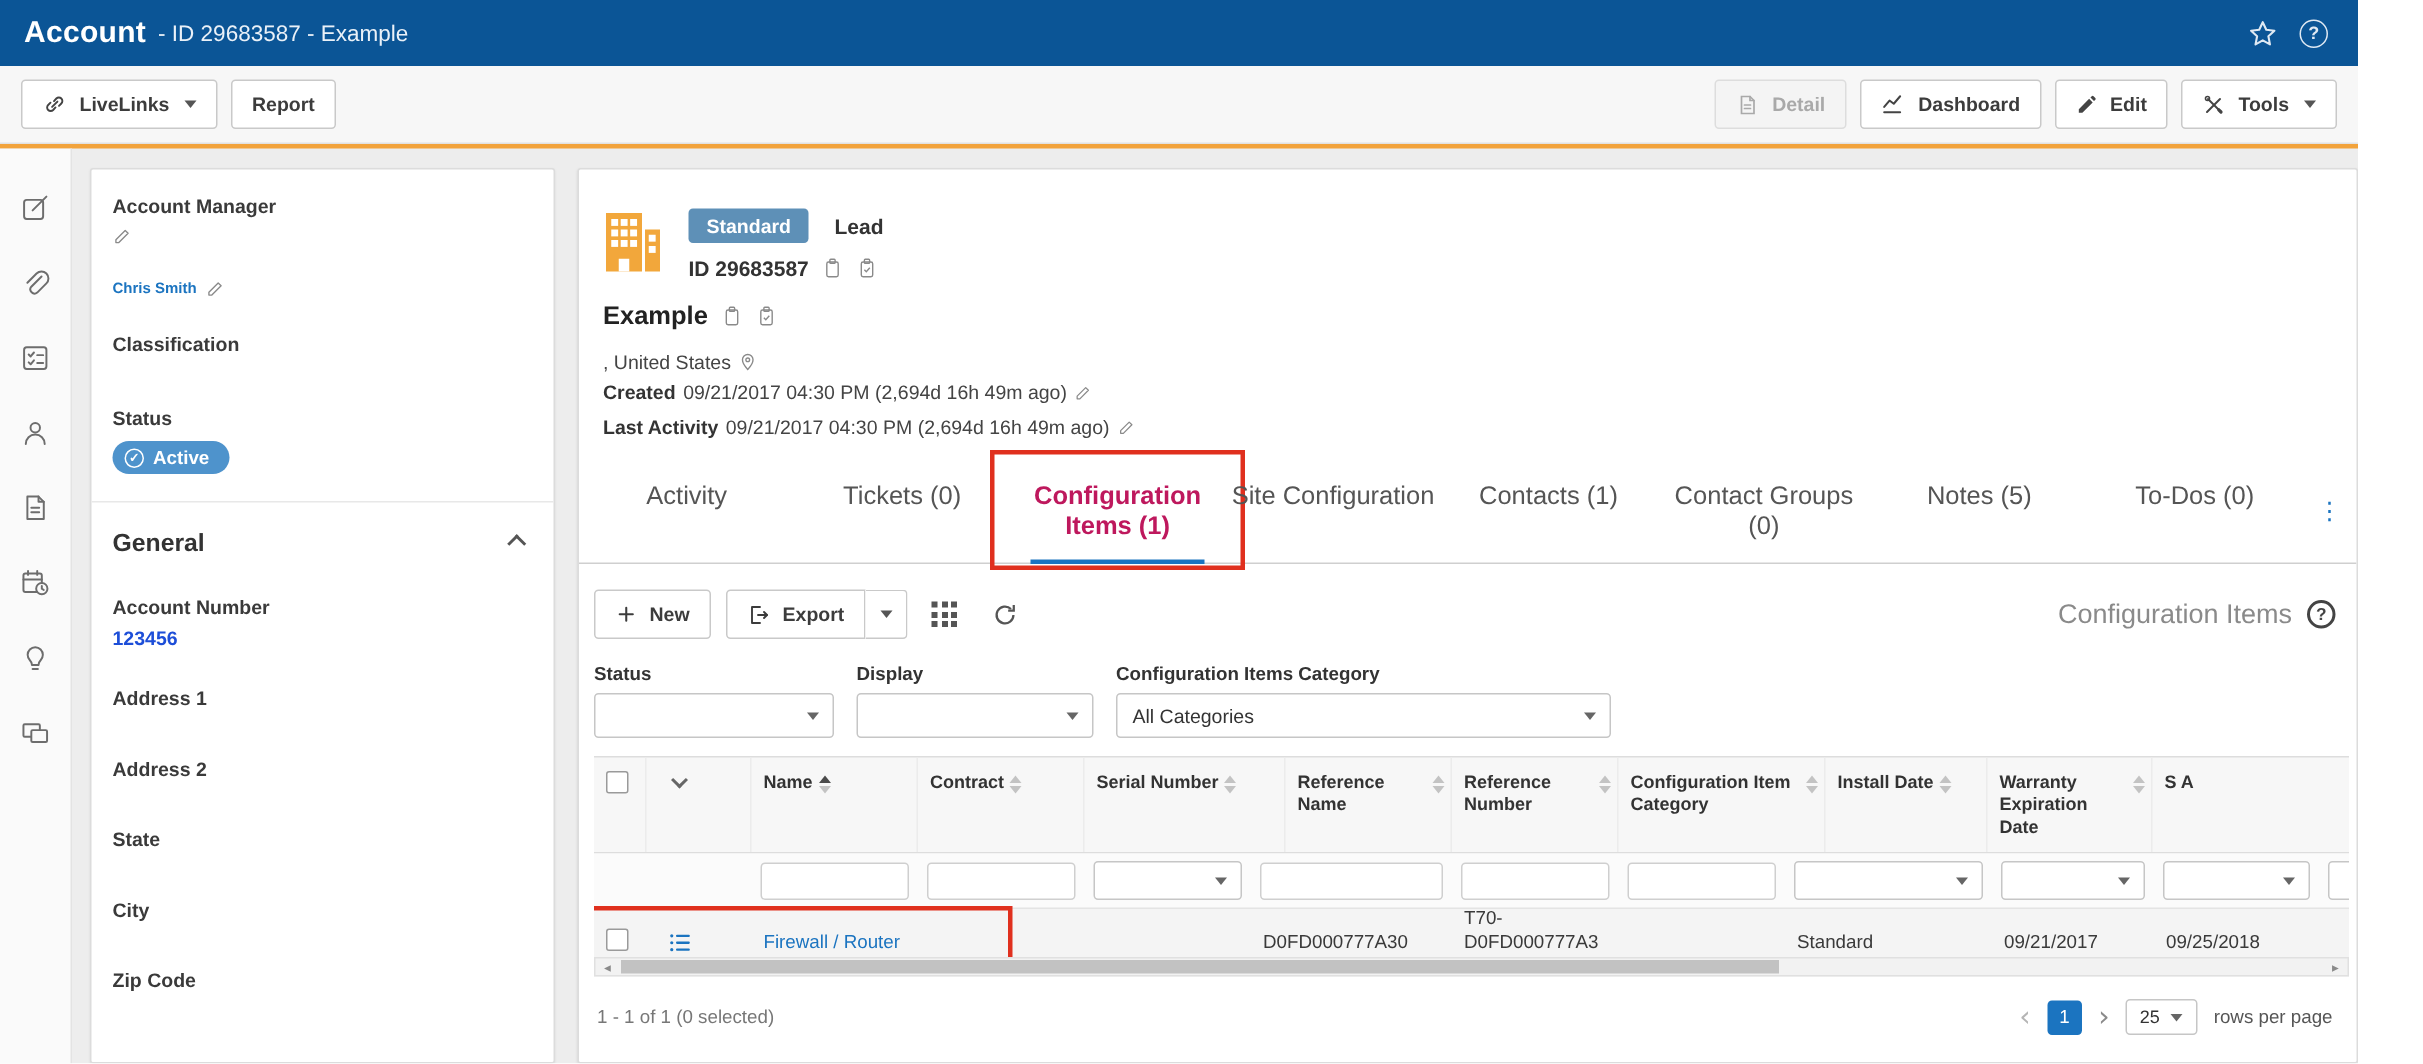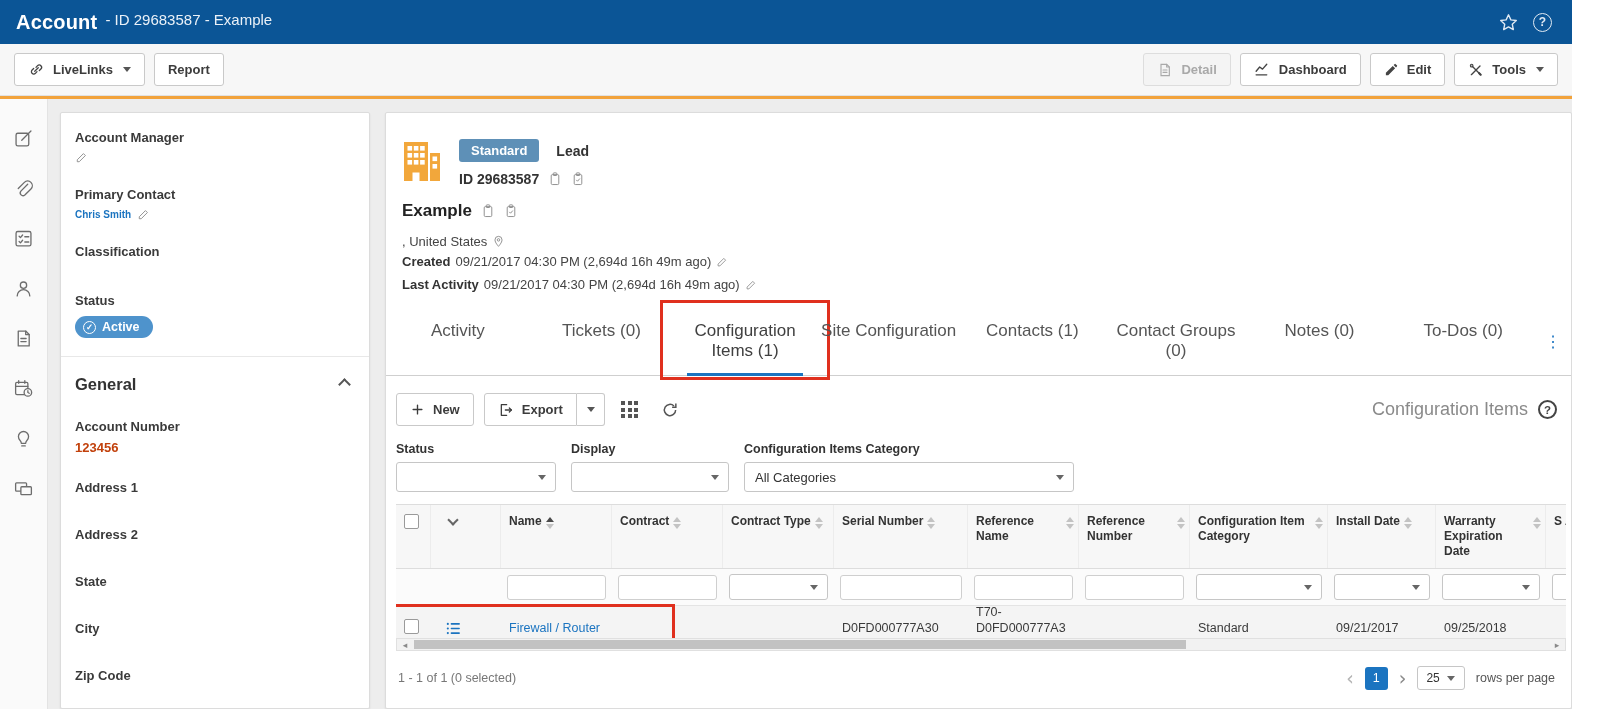--- a/index.html
+++ b/index.html
@@ -4,21 +4,21 @@
 <style>
   *{margin:0;padding:0;box-sizing:border-box}
   html,body{width:1615px;height:709px;overflow:hidden}
   body{font-family:"Liberation Sans",sans-serif;background:#fff;font-size:13px;color:#333}
   svg{display:block}
   .page{position:relative;width:1615px;height:709px;background:#fff}
   .app{position:absolute;left:0;top:0;width:1572px;height:709px;background:#ededed;display:flex;flex-direction:column}
 
   
   .titlebar{height:44px;background:#0b5596;display:flex;align-items:center;justify-content:space-between;padding:0 20px 0 16px;flex:0 0 auto}
-  .tb-left{display:flex;align-items:flex-start}
+  .tb-left{display:flex;align-items:center}
   .tb-title{color:#fff;font-size:20px;font-weight:bold;letter-spacing:.2px}
   .tb-sub{color:#eaf1f8;font-size:15px;margin-left:8px}
   .tb-icons{display:flex;align-items:center;gap:14px}
   .help-badge{width:19px;height:19px;border:1.7px solid #dfe9f3;border-radius:50%;color:#dfe9f3;font-size:12px;font-weight:bold;display:flex;align-items:center;justify-content:center;cursor:pointer}
 
   
   .toolbar{height:52px;background:#f7f7f7;border-bottom:1px solid #e2e2e2;display:flex;align-items:center;justify-content:space-between;padding:0 14px;flex:0 0 auto}
   .tb-group{display:flex;align-items:center;gap:9px}
   .btn{display:inline-flex;align-items:center;gap:8px;height:33px;padding:0 13px;background:#fff;border:1px solid #c9c9c9;border-radius:3px;font-size:13px;font-weight:bold;color:#3c3c3c;cursor:pointer;font-family:inherit}
   .btn.disabled{color:#a9a9a9;background:#f4f4f4;border-color:#dddddd}
@@ -38,39 +38,39 @@
   .sb-field{margin-bottom:22px}
   .sb-value-row{margin-top:5px;display:flex;align-items:center;gap:6px}
   .sb-link{color:#1b74c0;font-weight:bold;font-size:10px;cursor:pointer}
   .badge-status{display:inline-flex;align-items:center;gap:6px;background:#4e93cc;color:#fff;font-size:12.5px;font-weight:bold;border-radius:13px;padding:4px 13px 4px 8px;margin-top:7px}
   .check-circ{width:13px;height:13px;border:1.4px solid #fff;border-radius:50%;display:flex;align-items:center;justify-content:center;font-size:8.5px;line-height:1}
   .sb-sep{border-top:1px solid #e8e8e8;margin:4px -14px 18px -14px}
   .sb-general{display:flex;align-items:center;justify-content:space-between;margin-bottom:24px}
   .sb-general-title{font-size:16.5px;font-weight:bold;color:#333}
   .chev-up{width:9px;height:9px;border-left:2px solid #555;border-top:2px solid #555;transform:rotate(45deg);margin-right:6px;cursor:pointer}
   .sb-gfield{margin-bottom:30px}
-  .sb-gvalue{font-size:13px;font-weight:bold;color:#c2410c;margin-top:5px}
+  .sb-gvalue{font-size:13px;font-weight:bold;color:#1d4ed8;margin-top:5px}
 
   
   .main{flex:1;overflow:hidden;display:flex;flex-direction:column;position:relative;padding-bottom:18px}
   .acct-head{display:flex;margin:26px 0 0 16px;gap:17px}
   .acct-head-col{display:flex;flex-direction:column;gap:9px}
   .acct-row1{display:flex;align-items:center;gap:17px}
   .badge-standard{background:#5e90b7;color:#fff;font-size:13px;font-weight:bold;padding:4px 12px;border-radius:3px}
   .lead-txt{font-size:14px;font-weight:bold;color:#333}
   .acct-id-row{display:flex;align-items:center;gap:9px;font-size:14px;font-weight:bold;color:#333}
   .acct-name-row{display:flex;align-items:center;gap:9px;margin:14px 0 0 16px;font-size:17px;font-weight:bold;color:#222}
   .acct-loc{display:flex;align-items:center;gap:5px;margin:13px 0 0 16px;font-size:13px;color:#444}
   .meta-line{margin:4px 0 0 16px;font-size:13px;color:#444;line-height:18.5px;display:flex;align-items:center;gap:5px}
   .meta-line b{color:#333}
 
   
   .tabs{display:flex;border-bottom:1px solid #cfcfcf;margin-top:13px;position:relative}
   .tab{flex:1;text-align:center;padding:14px 0 14px;font-size:17px;color:#555;cursor:pointer;position:relative}
-  .tab.active{color:#404040;font-weight:normal}
+  .tab.active{color:#be185d;font-weight:bold}
   .tab.active::after{content:"";position:absolute;left:14px;right:14px;bottom:-1px;height:3px;background:#1b74c0}
   .tab-more{width:36px;display:flex;align-items:center;justify-content:center;color:#1b74c0;font-size:16px;cursor:pointer}
   .annot-tab{position:absolute;left:-13px;right:-13px;top:-7px;bottom:-5px;border:3px solid #e0301e;pointer-events:none}
 
   
   .panel-toolbar{display:flex;align-items:center;margin-top:17px;padding:0 14px 0 10px;gap:10px}
   .tool-ico{width:30px;height:30px;display:flex;align-items:center;justify-content:center;cursor:pointer}
   .grid-ico{display:grid;grid-template-columns:repeat(3,4px);gap:2.5px}
   .grid-ico i{width:4px;height:4px;background:#555}
   .split-btn{display:inline-flex}
@@ -279,21 +279,20 @@
           <div class="sb-label">Account Manager</div>
           <div class="sb-value-row">
             <span>
                   <svg width="13" height="13" viewBox="0 0 20 20" fill="none" stroke="#8a8a8a" stroke-width="1.4" stroke-linejoin="round">
                     <path d="M3.5 16.5v-3L13 4l3 3-9.5 9.5z"></path>
                   </svg>
                 </span>
           </div>
         </div>
         <div class="sb-field">
-          <div class="sb-label">Primary Contact</div>
           <div class="sb-value-row">
             <span class="sb-link">Chris Smith</span>
             <span>
                   <svg width="13" height="13" viewBox="0 0 20 20" fill="none" stroke="#8a8a8a" stroke-width="1.4" stroke-linejoin="round">
                     <path d="M3.5 16.5v-3L13 4l3 3-9.5 9.5z"></path>
                   </svg>
                 </span>
           </div>
         </div>
         <div class="sb-field" style="margin-bottom:32px">
@@ -430,21 +429,21 @@
         <div class="tabs">
           <div class="tab">Activity</div>
           <div class="tab">Tickets (0)</div>
           <div class="tab active">
             <span>Configuration Items (1)</span>
             <span class="annot-tab"></span>
           </div>
           <div class="tab">Site Configuration</div>
           <div class="tab">Contacts (1)</div>
           <div class="tab">Contact Groups (0)</div>
-          <div class="tab">Notes (0)</div>
+          <div class="tab">Notes (5)</div>
           <div class="tab">To-Dos (0)</div>
           <div class="tab-more">⋮</div>
         </div>
 
         <div class="panel-toolbar">
           <button class="btn">
             <span>
                   <svg width="15" height="15" viewBox="0 0 24 24" fill="none" stroke="#3c3c3c" stroke-width="2.2" stroke-linecap="round">
                     <path d="M12 5v14M5 12h14"></path>
                   </svg>
@@ -527,27 +526,20 @@
                       <i class="dn"></i>
                     </span>
                   </div>
               <div class="th c3">
                     <span>Contract</span>
                     <span class="sort">
                       <i class="up"></i>
                       <i class="dn"></i>
                     </span>
                   </div>
-              <div class="th c4">
-                    <span>Contract Type</span>
-                    <span class="sort">
-                      <i class="up"></i>
-                      <i class="dn"></i>
-                    </span>
-                  </div>
               <div class="th c5">
                     <span>Serial Number</span>
                     <span class="sort">
                       <i class="up"></i>
                       <i class="dn"></i>
                     </span>
                   </div>
               <div class="th c6">
                     <span>Reference Name</span>
                     <span class="sort">

